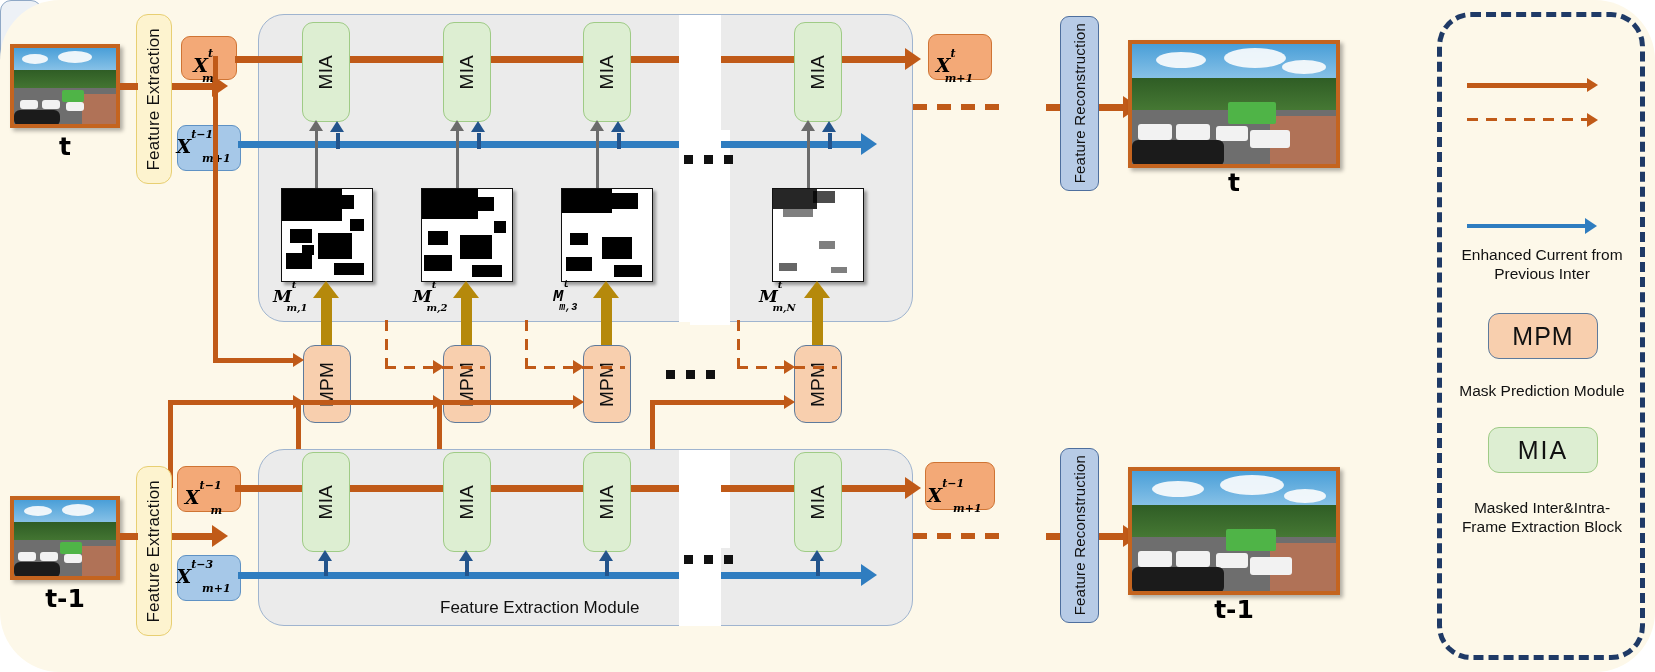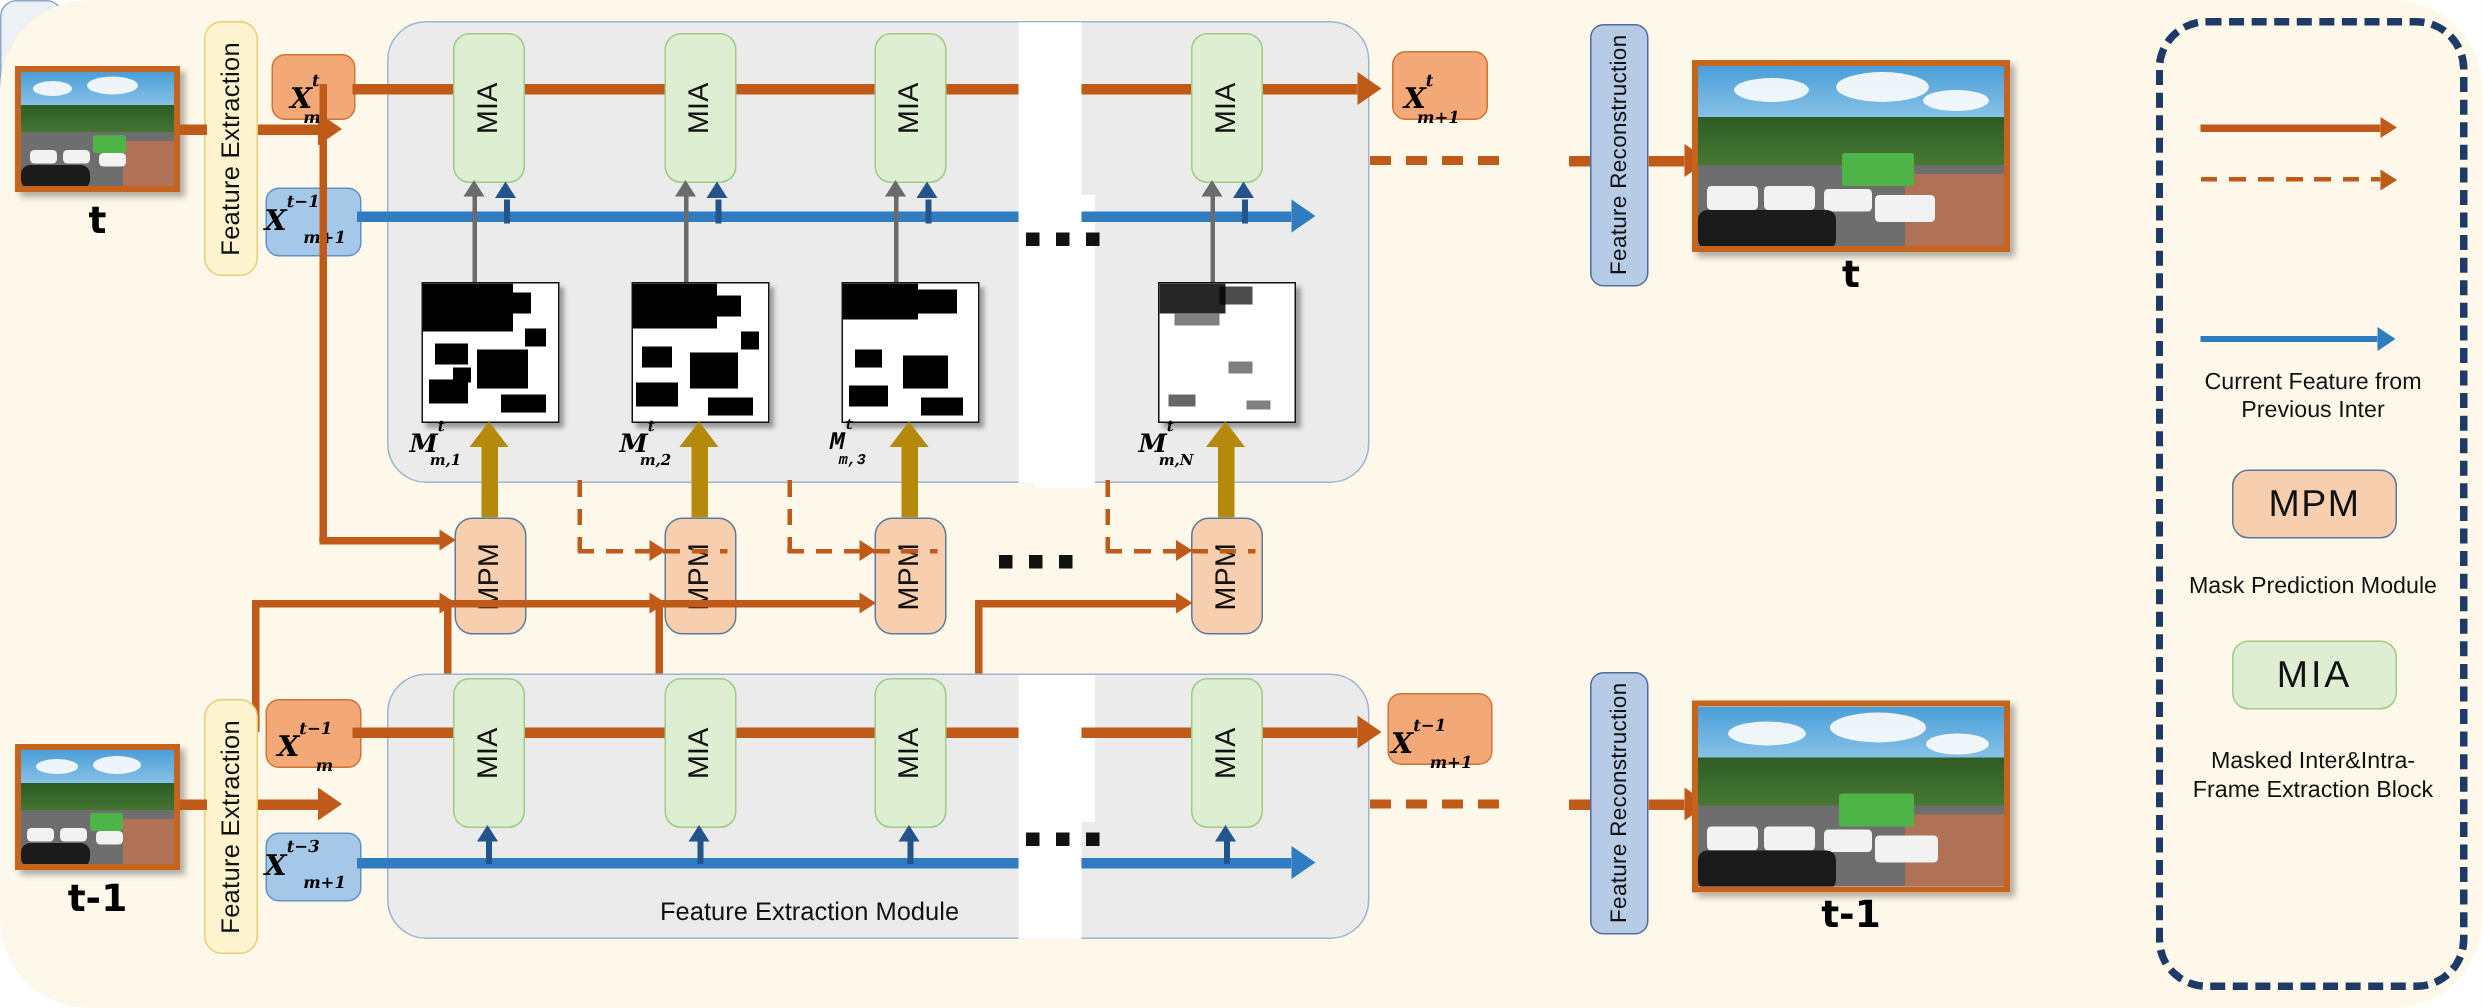--- a/index.html
+++ b/index.html
@@ -439,21 +439,21 @@
   <div class="legend" style="left:1437px;top:12px;width:208px;height:648px;"></div>
 
   <div class="hline" style="left:1467px;top:83px;width:120px;height:5px;"></div>
   <div class="ahr-sm" style="left:1587px;top:78px;"></div>
   <div class="dash-h-thin" style="left:1467px;top:118px;width:120px;"></div>
   <div class="ahr-sm" style="left:1587px;top:113px;"></div>
 
   <div class="hline-blue" style="left:1467px;top:224px;width:118px;height:4px;"></div>
   <div class="ahr-blue" style="left:1585px;top:218px;border-top-width:8px;border-bottom-width:8px;border-left-width:12px;"></div>
   <div class="lg-txt" style="left:1442px;top:245px;width:200px;">
-    <span>Current Feature from</span><br>
+    <span>Enhanced Current from</span><br>
     <span>Previous Inter</span>
   </div>
 
   <div class="lg-chip mpm" style="left:1488px;top:313px;width:110px;height:46px;">
     <span>MPM</span>
   </div>
   <div class="lg-txt" style="left:1442px;top:381px;width:200px;">
     <span>Mask Prediction Module</span>
   </div>
 

